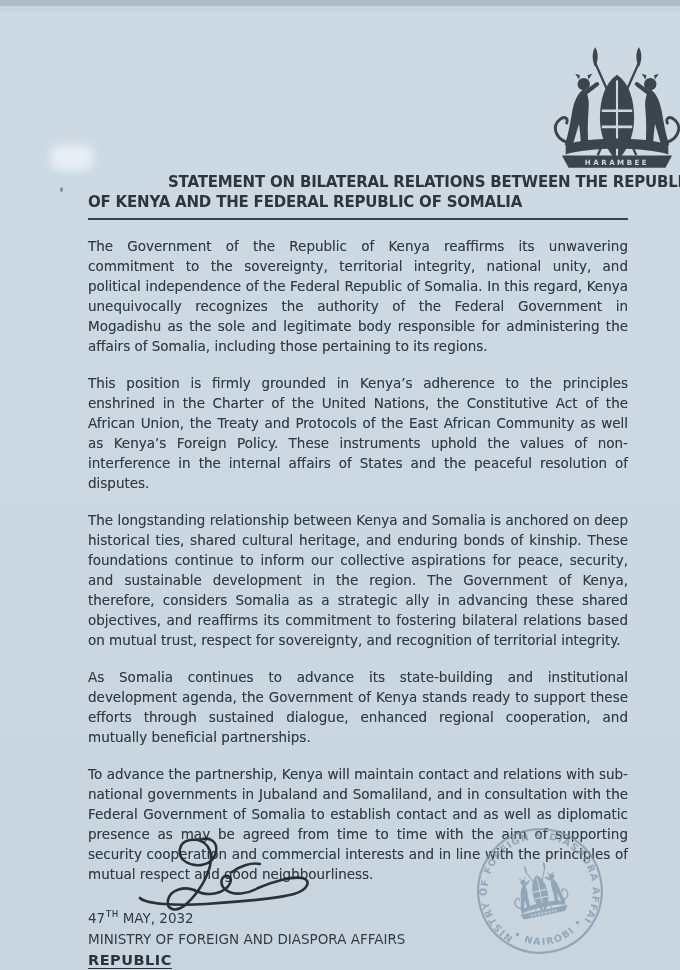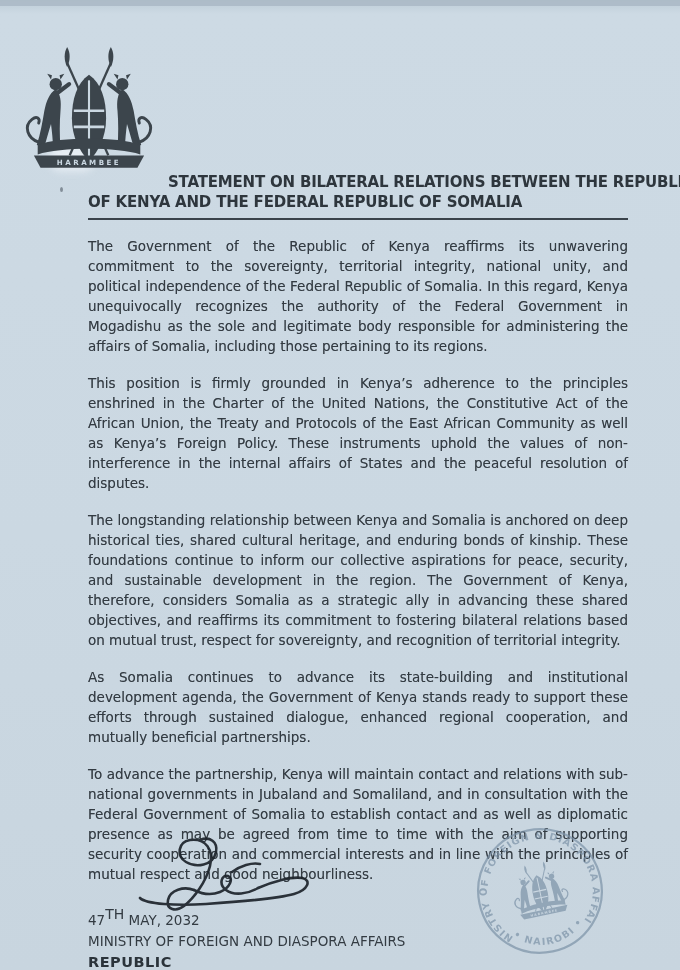--- a/index.html
+++ b/index.html
@@ -7,41 +7,41 @@
     position:relative;
     width:680px;height:970px;
     overflow:hidden;
     background:linear-gradient(180deg,#bdccd7 0px,#cddae4 14px,#cbd8e2 55%,#c8d5df 100%);
     font-family:"DejaVu Sans","Liberation Sans",sans-serif;
     color:#343c43;
   }
   .scan-edge-top{position:absolute;top:0;left:0;width:100%;height:6px;background:#aab9c6;opacity:.85;}
   .scan-smudge{position:absolute;left:50px;top:145px;width:44px;height:26px;background:rgba(238,243,247,.8);border-radius:10px;filter:blur(4px);}
   .ink-speck{position:absolute;left:60px;top:187px;width:3px;height:5px;background:#5a6670;border-radius:50%;opacity:.65;}
-  .coa-wrap{display:flex;justify-content:flex-start;padding-top:44px;}
+  .coa-wrap{display:flex;justify-content:flex-end;padding-top:44px;}
   .coa-wrap svg{transform:translateX(13px);}
   .title-block{
     margin:4px 52px 0 88px;
     border-bottom:2px solid #3a434b;
     padding-bottom:6px;
     font-weight:bold;font-size:15px;letter-spacing:-0.2px;line-height:20px;
     color:#2e363d;
   }
   .title-line1{margin-left:80px;white-space:nowrap;}
   .title-line2{white-space:nowrap;}
   .body-text{margin:16px 52px 0 88px;}
   .body-text p{
     margin:0 0 17px 0;
     font-size:13.5px;line-height:20px;
     text-align:justify;
     color:#333b42;
     text-shadow:0 0 .4px rgba(44,54,64,.45);
   }
   .footer{margin:20px 52px 0 88px;font-size:13.5px;line-height:21px;color:#333b42;position:relative;}
-  .date-line sup{font-size:14px;}
+  .date-line sup{font-size:11px;font-family:Liberation Mono, monospace;}
   .city-line{font-weight:bold;font-size:14.5px;letter-spacing:.5px;text-decoration:underline;text-underline-offset:3px;color:#2b333a;}
   .signature{position:absolute;left:136px;top:832px;width:190px;height:95px;pointer-events:none;}
   .stamp{
     position:absolute;left:464px;top:815px;width:152px;height:152px;
     color:#7e94a9;opacity:.72;transform:rotate(-12deg);
   }
   .stamp svg{width:100%;height:100%;}
 </style>
 </head>
 <body>

